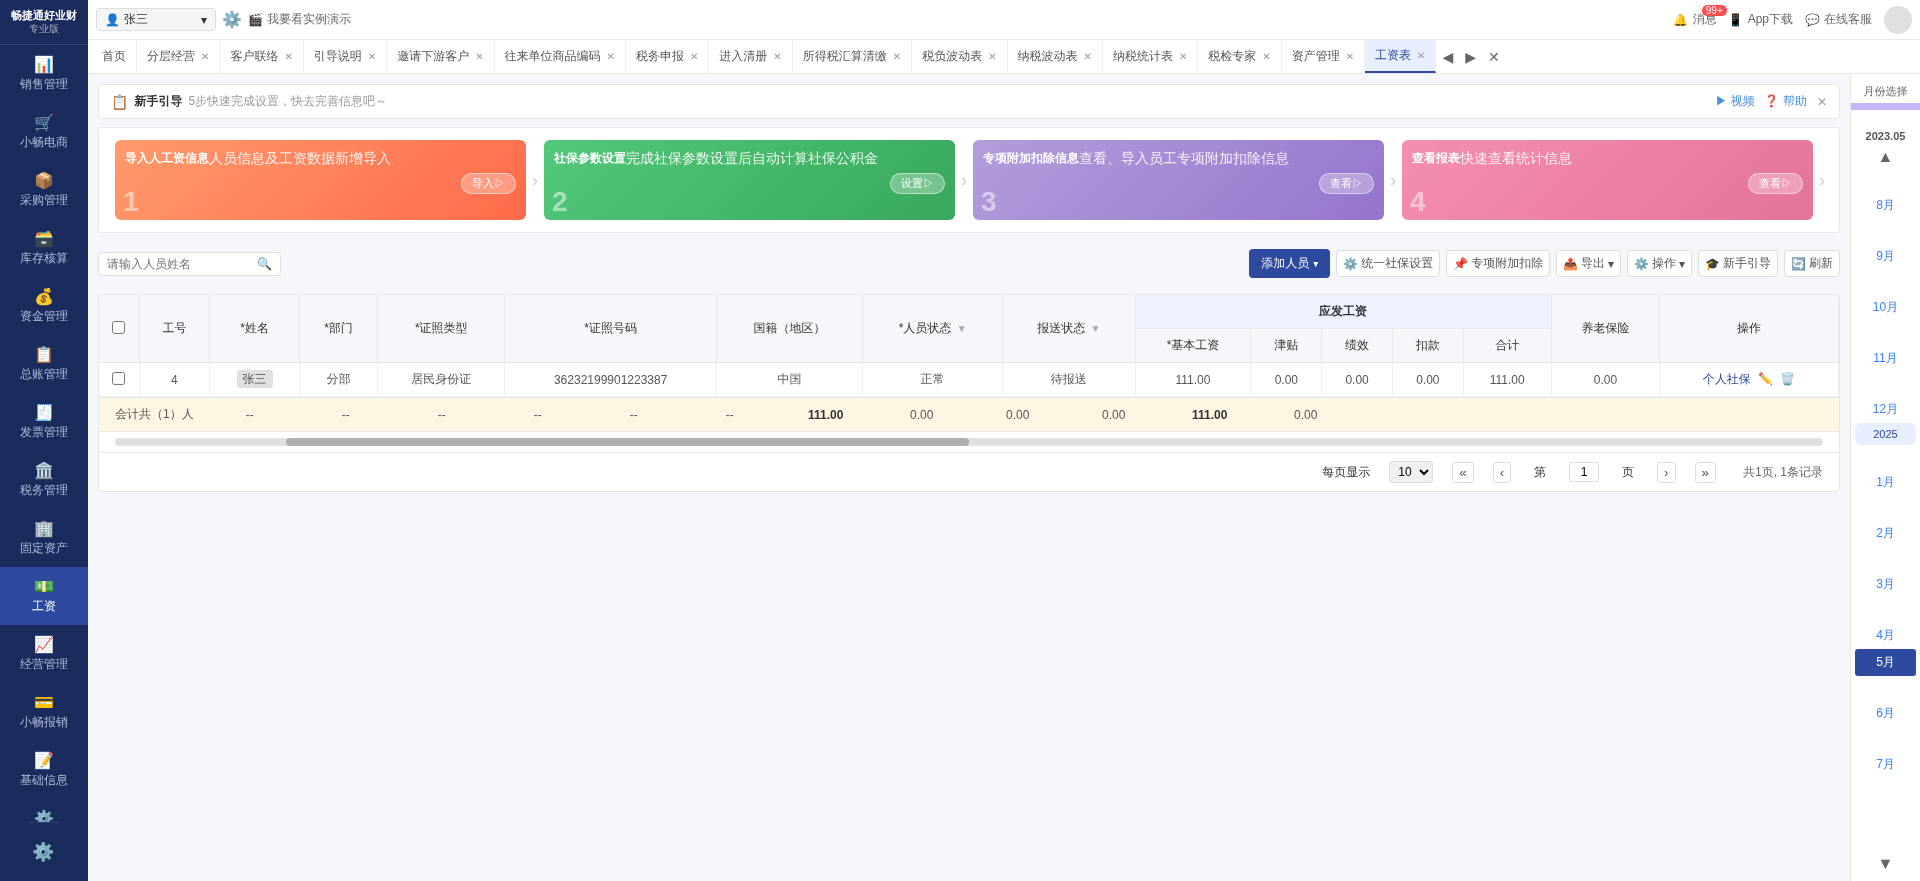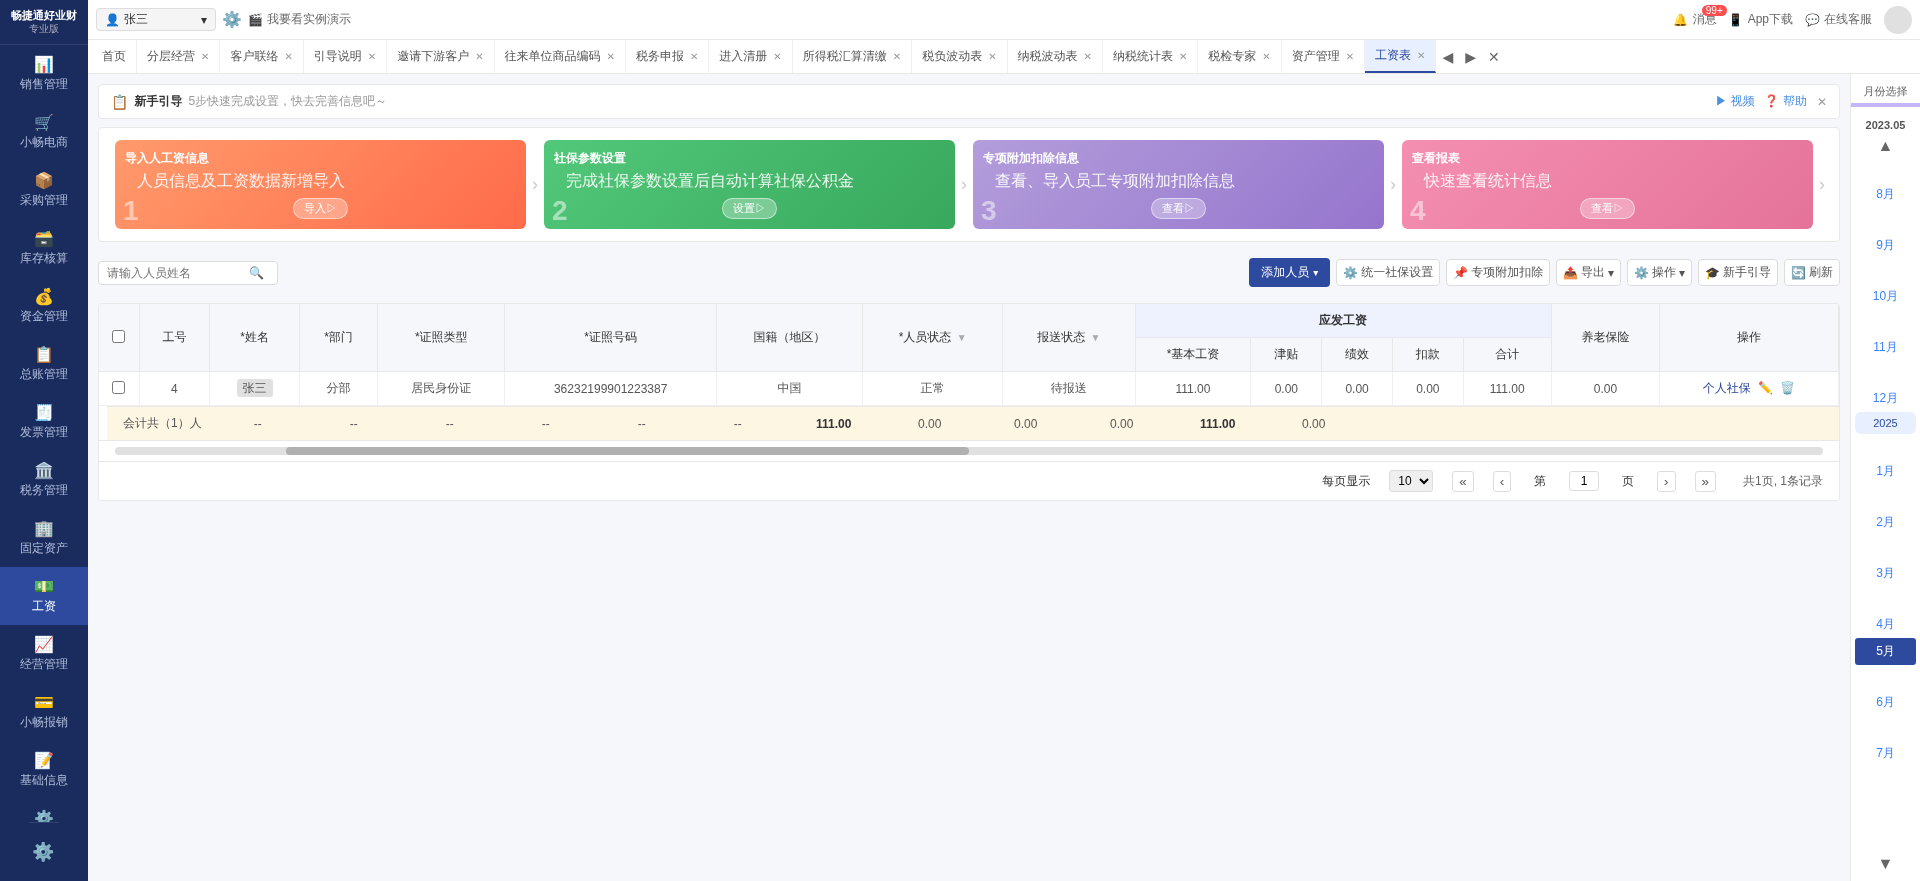--- a/index.html
+++ b/index.html
@@ -47,65 +47,65 @@
     
     .content { flex: 1; display: flex; overflow: hidden; background: #f5f7fa; }
     .page-content { flex: 1; overflow-y: auto; padding: 10px; display: flex; flex-direction: column; gap: 8px; }
 
     
     .guide-banner { background: #fff; border-radius: 4px; padding: 8px 12px; display: flex; align-items: center; gap: 6px; font-size: 12px; border: 1px solid #e8e8e8; }
     .guide-actions { margin-left: auto; display: flex; align-items: center; gap: 10px; color: #666; cursor: pointer; }
 
     
     .steps-container { background: #fff; border-radius: 4px; padding: 12px; border: 1px solid #e8e8e8; display: flex; align-items: stretch; gap: 0; }
-    .step { flex: 1; border-radius: 6px; padding: 10px; margin: 0 4px; position: relative; min-height: 80px; display: flex; flex-direction: column; }
+    .step { flex: 1; border-radius: 6px; padding: 10px; margin: 0 4px; position: relative; min-height: 80px; display: flex; flex-direction: row; }
     .step-1 { background: linear-gradient(135deg, #ff9a6c, #ff6b4a); color: #fff; }
     .step-2 { background: linear-gradient(135deg, #52c87a, #38a85c); color: #fff; }
     .step-3 { background: linear-gradient(135deg, #b39ddb, #9575cd); color: #fff; }
     .step-4 { background: linear-gradient(135deg, #f48fb1, #e57399); color: #fff; }
     .step-5 { background: linear-gradient(135deg, #90c9e8, #64b5d9); color: #fff; }
     .step-num { font-size: 28px; font-weight: bold; opacity: 0.5; position: absolute; bottom: 4px; left: 8px; line-height: 1; }
     .step-title { font-size: 12px; font-weight: bold; margin-bottom: 4px; }
-    .step-desc { font-size: 16px; opacity: 0.9; flex: 1; margin-left: 12px; }
+    .step-desc { font-size: 14px; opacity: 0.9; flex: 1; }
     .step-btn { margin-top: 6px; background: rgba(255,255,255,0.3); border: 1px solid rgba(255,255,255,0.5); border-radius: 20px; color: #fff; padding: 2px 10px; font-size: 11px; cursor: pointer; align-self: center; white-space: nowrap; }
     .step-arrow { display: flex; align-items: center; color: #ccc; font-size: 18px; padding: 0 2px; align-self: center; }
 
     
     .toolbar { display: flex; align-items: center; gap: 6px; padding: 8px 0; background: transparent; }
-    .search-input-wrap { display: flex; align-items: center; background: #fff; border: 1px solid #ddd; border-radius: 4px; padding: 4px 8px; gap: 12px; min-width: 180px; }
+    .search-input-wrap { display: flex; align-items: center; background: #fff; border: 1px solid #ddd; border-radius: 4px; padding: 4px 8px; gap: 20px; min-width: 180px; }
     .search-input-wrap input { border: none; outline: none; font-size: 12px; background: transparent; width: 130px; color: #333; }
     .toolbar-spacer { flex: 1; }
     .add-btn { background: #2d4a9e; color: #fff; border: none; border-radius: 4px; padding: 6px 12px; cursor: pointer; font-size: 12px; display: flex; align-items: center; gap: 4px; }
     .add-btn .arrow { font-size: 10px; }
     .toolbar-action { display: flex; align-items: center; gap: 3px; color: #555; cursor: pointer; font-size: 12px; padding: 4px 6px; border: 1px solid #ddd; border-radius: 4px; background: #fff; white-space: nowrap; }
 
     
     .table-wrap { background: #fff; border-radius: 4px; border: 1px solid #e8e8e8; overflow: auto; }
     table { width: 100%; border-collapse: collapse; font-size: 12px; }
     thead tr { background: #f5f7fa; }
     th { padding: 8px 10px; text-align: center; border-bottom: 1px solid #e8e8e8; border-right: 1px solid #e8e8e8; color: #333; font-weight: normal; white-space: nowrap; }
     th.group-header { background: #eef2ff; font-weight: bold; }
     td { padding: 8px 10px; text-align: center; border-bottom: 1px solid #f0f0f0; border-right: 1px solid #f0f0f0; color: #555; white-space: nowrap; }
     .filter-icon { color: #aaa; margin-left: 2px; font-size: 10px; }
     .op-link { color: #2d4a9e; cursor: pointer; }
     .op-icon { color: #888; cursor: pointer; margin-left: 4px; }
 
     
-    .table-footer { background: #fdf6e3; padding: 8px 16px; font-size: 12px; color: #555; border-top: 1px solid #e8e8e8; display: flex; align-items: center; gap: 16px; margin-left: 8px; }
+    .table-footer { background: #fdf6e3; padding: 8px 16px; font-size: 12px; color: #555; border-top: 1px solid #e8e8e8; display: flex; align-items: center; gap: 16px; }
     .footer-cell { min-width: 80px; text-align: center; }
 
     
     .pagination { background: #fff; padding: 8px 16px; display: flex; align-items: center; justify-content: flex-end; gap: 19px; font-size: 12px; border-top: 1px solid #e8e8e8; }
     .page-size-select { border: 1px solid #ddd; border-radius: 3px; padding: 2px 4px; font-size: 12px; }
     .page-btn { border: 1px solid #ddd; border-radius: 3px; padding: 2px 6px; cursor: pointer; background: #fff; color: #555; }
     .page-btn:disabled { color: #ccc; cursor: default; }
 
     
     .month-panel { width: 70px; background: #fff; border-left: 1px solid #e8e8e8; display: flex; flex-direction: column; align-items: center; padding: 6px 0; flex-shrink: 0; overflow: hidden; }
-    .month-panel-title { font-size: 11px; color: #666; margin-bottom: 8px; padding: 4px 0; border-bottom: 4px solid #c4b5fd; width: 100%; text-align: center; font-family: Liberation Serif, serif; }
+    .month-panel-title { font-size: 11px; color: #666; margin-bottom: 16px; padding: 4px 0; border-bottom: 7px solid #c4b5fd; width: 100%; text-align: center; font-family: Liberation Serif, serif; }
     .year-label { font-size: 11px; color: #555; font-weight: bold; padding: 4px 0; }
     .month-nav { display: flex; align-items: center; cursor: pointer; font-size: 16px; color: #666; padding: 2px 0; }
     .month-list { flex: 1; overflow-y: auto; width: 100%; }
     .month-item { padding: 5px 0; text-align: center; font-size: 12px; color: #3b82f6; cursor: pointer; margin-top: 24px; }
     .month-item.active { background: #2d4a9e; color: #fff; border-radius: 3px; margin: 0 4px; }
     .month-item.year-mark { background: #e8f0ff; color: #2d4a9e; font-size: 11px; border-radius: 6px; margin: 0 4px; }
 
     
     .scroll-bar-wrap { padding: 6px 16px; background: #fff; border-top: 1px solid #e8e8e8; }
     .scroll-bar { height: 8px; background: #e0e0e0; border-radius: 4px; }

